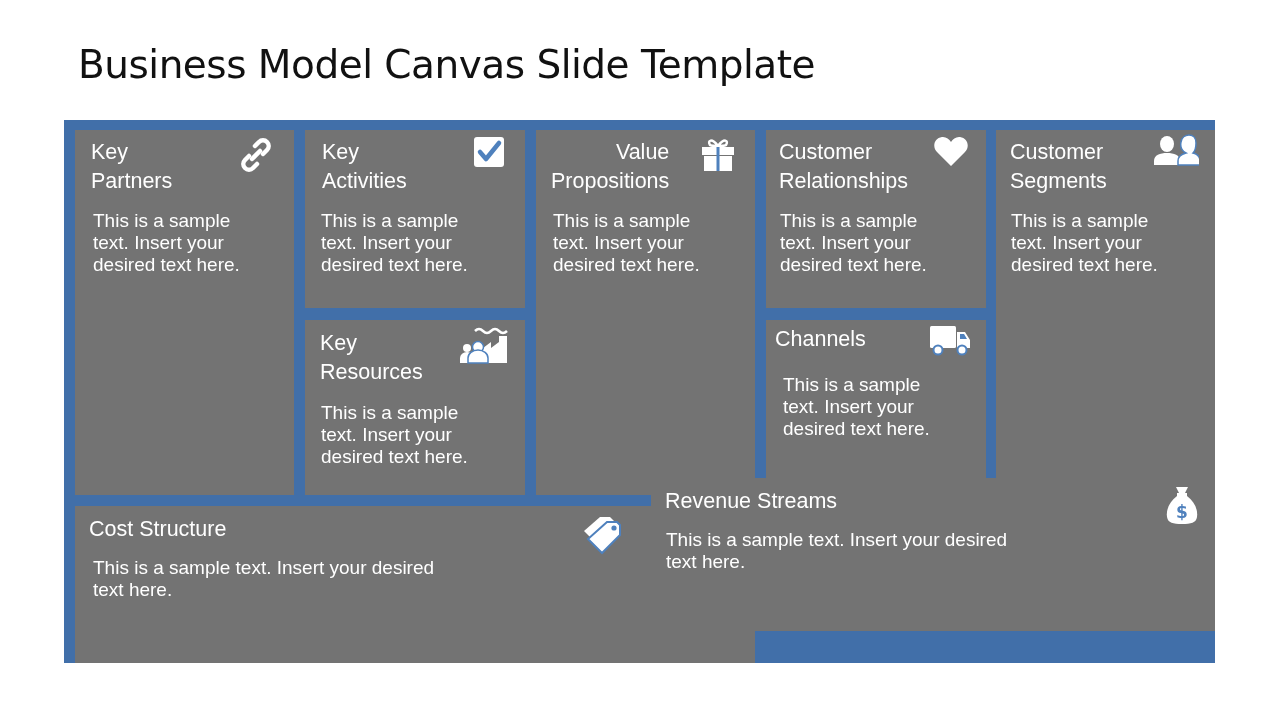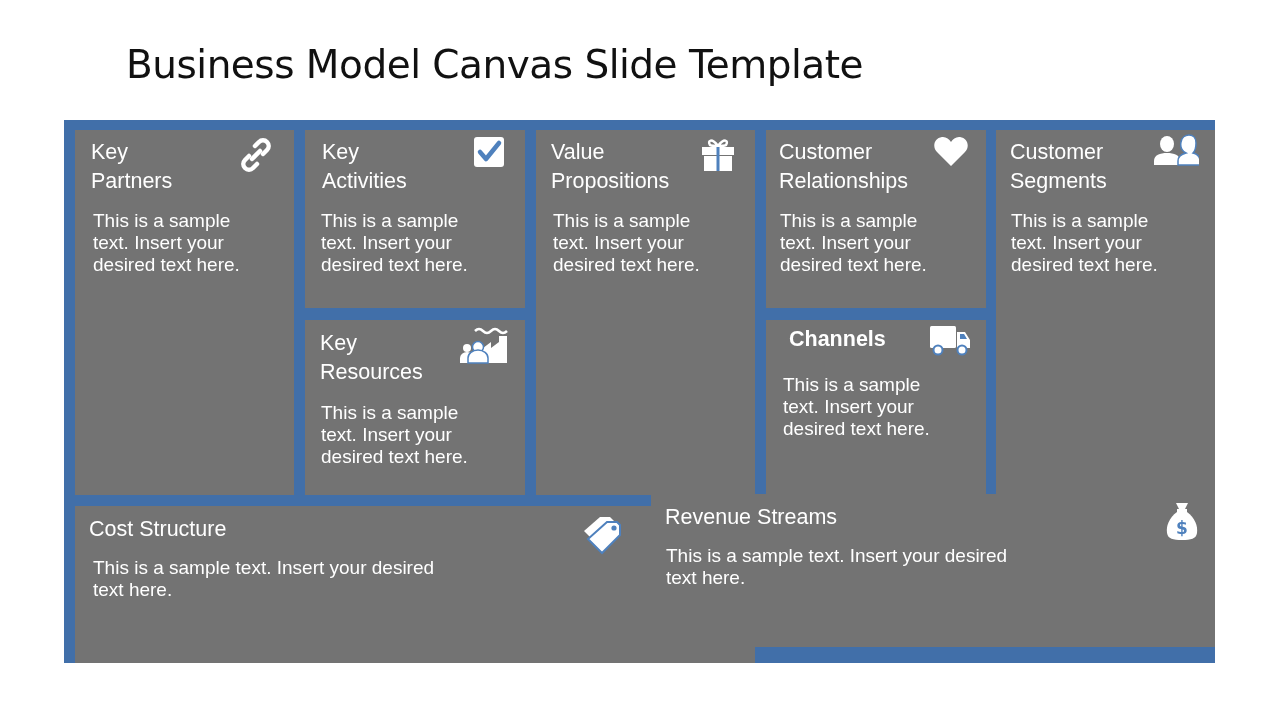--- a/index.html
+++ b/index.html
@@ -1,17 +1,17 @@
 <!DOCTYPE html>
 <html><head>
 <meta charset="utf-8">
 <style>
   html, body { margin:0; padding:0; }
   body { width:1280px; height:720px; background:#ffffff; position:relative; overflow:hidden; font-family:"Liberation Sans", sans-serif; }
-  .title { position:absolute; left:78px; top:42px; font-family:"DejaVu Sans", sans-serif; font-size:39px; color:#111; letter-spacing:-0.5px; white-space:nowrap;margin-left:48px; }
+  .title { position:absolute; left:78px; top:42px; font-family:"DejaVu Sans", sans-serif; font-size:39px; color:#111; letter-spacing:-0.5px; white-space:nowrap; }
   .frame { position:absolute; left:64px; top:120px; width:1151px; height:543px; background:#416FA9; }
   .cell { position:absolute; background:#737373; color:#fff; box-sizing:border-box; }
   .cell .head { position:absolute; font-size:21.5px; line-height:29px; color:#fff; white-space:pre-line; }
   .cell .body { position:absolute; font-size:19px; line-height:22px; color:#fff; }
   .icon { position:absolute; }
   .icon svg { display:block; }
 </style>
 </head>
 <body>
 
@@ -56,21 +56,21 @@
       <circle cx="8" cy="22" r="4" fill="#fff"></circle>
       <path d="M1 37 v-5 a7 6 0 0 1 14 0 v5 Z" fill="#fff"></path>
       <circle cx="19" cy="21" r="5.5" fill="#fff" stroke="#4F81BD" stroke-width="1.5"></circle>
       <path d="M9 37 v-5 a10 8 0 0 1 20 0 v5 Z" fill="#fff" stroke="#4F81BD" stroke-width="1.5"></path>
     </svg>
   </div>
   <div class="body" style="left:16px;top:82px;width:160px;">This is a sample text. Insert your desired text here.</div>
 </div>
 
 <div class="cell" style="left:536px;top:130px;width:219px;height:365px;">
-  <div class="head" style="left:15px;top:8px;">Value
+  <div class="head" style="left:15px;top:8px;text-align:right;">Value
 Propositions</div>
   <div class="icon" style="left:164px;top:6px;">
     <svg width="36" height="36" viewBox="0 0 36 36">
       <path d="M18 10 C12 2 7 4 10 9 C11 10 14 10 18 10 C22 10 25 10 26 9 C29 4 24 2 18 10 Z" fill="none" stroke="#fff" stroke-width="2.5"></path>
       <rect x="2" y="11" width="32" height="8" fill="#fff"></rect>
       <rect x="4" y="20" width="28" height="15" fill="#fff"></rect>
       <rect x="16.5" y="11" width="3" height="24" fill="#4F81BD"></rect>
     </svg>
   </div>
   <div class="body" style="left:17px;top:80px;width:160px;">This is a sample text. Insert your desired text here.</div>
@@ -81,21 +81,21 @@
 Relationships</div>
   <div class="icon" style="left:167px;top:5px;">
     <svg width="36" height="32" viewBox="0 0 36 32">
       <path d="M18 31 L4 17 C-1 12 1 3 9 2 C13 1.5 16 4 18 7 C20 4 23 1.5 27 2 C35 3 37 12 32 17 Z" fill="#fff"></path>
     </svg>
   </div>
   <div class="body" style="left:14px;top:80px;width:160px;">This is a sample text. Insert your desired text here.</div>
 </div>
 
 <div class="cell" style="left:766px;top:320px;width:220px;height:175px;">
-  <div class="head" style="left:23px;top:5px;font-weight:bold;">Channels</div>
+  <div class="head" style="left:9px;top:5px;">Channels</div>
   <div class="icon" style="left:163px;top:4px;">
     <svg width="42" height="32" viewBox="0 0 42 32">
       <rect x="1" y="2" width="26" height="22" rx="1.5" fill="#fff"></rect>
       <path d="M28 8 h8 l5 8 v8 h-13 Z" fill="#fff"></path>
       <path d="M31 10 h4 l3 5 h-7 Z" fill="#4F81BD"></path>
       <circle cx="9" cy="26" r="4.5" fill="#fff" stroke="#4F81BD" stroke-width="2"></circle>
       <circle cx="33" cy="26" r="4.5" fill="#fff" stroke="#4F81BD" stroke-width="2"></circle>
     </svg>
   </div>
   <div class="body" style="left:17px;top:54px;width:160px;">This is a sample text. Insert your desired text here.</div>
@@ -119,21 +119,21 @@
   <div class="icon" style="left:507px;top:8px;">
     <svg width="40" height="44" viewBox="0 0 40 44">
       <path d="M20 4 h10 l6 6 -20 20 -12 -12 Z" fill="#fff" transform="translate(-2,-1)"></path>
       <path d="M25 8 h10 l3 3 v10 l-18 18 -14 -14 Z" fill="#fff" stroke="#4F81BD" stroke-width="2"></path>
       <circle cx="32" cy="14" r="2.6" fill="#4F81BD"></circle>
     </svg>
   </div>
   <div class="body" style="left:18px;top:51px;width:345px;">This is a sample text. Insert your desired text here.</div>
 </div>
 
-<div class="cell" style="left:651px;top:494px;width:564px;height:153px;">
+<div class="cell" style="left:651px;top:478px;width:564px;height:153px;">
   <div class="head" style="left:14px;top:9px;">Revenue Streams</div>
   <div class="icon" style="left:514px;top:6px;">
     <svg width="34" height="42" viewBox="0 0 34 42">
       <path d="M11 3 h12 l-3 6 h-6 Z" fill="#fff"></path>
       <rect x="12" y="9" width="10" height="3" fill="#fff"></rect>
       <path d="M12 12 C4 18 1 26 2 33 C3 39 8 40 17 40 C26 40 31 39 32 33 C33 26 30 18 22 12 Z" fill="#fff"></path>
       <text x="17" y="34" text-anchor="middle" font-family="DejaVu Sans, sans-serif" font-size="17" font-weight="bold" fill="#4F81BD">$</text>
     </svg>
   </div>
   <div class="body" style="left:15px;top:51px;width:345px;">This is a sample text. Insert your desired text here.</div>

